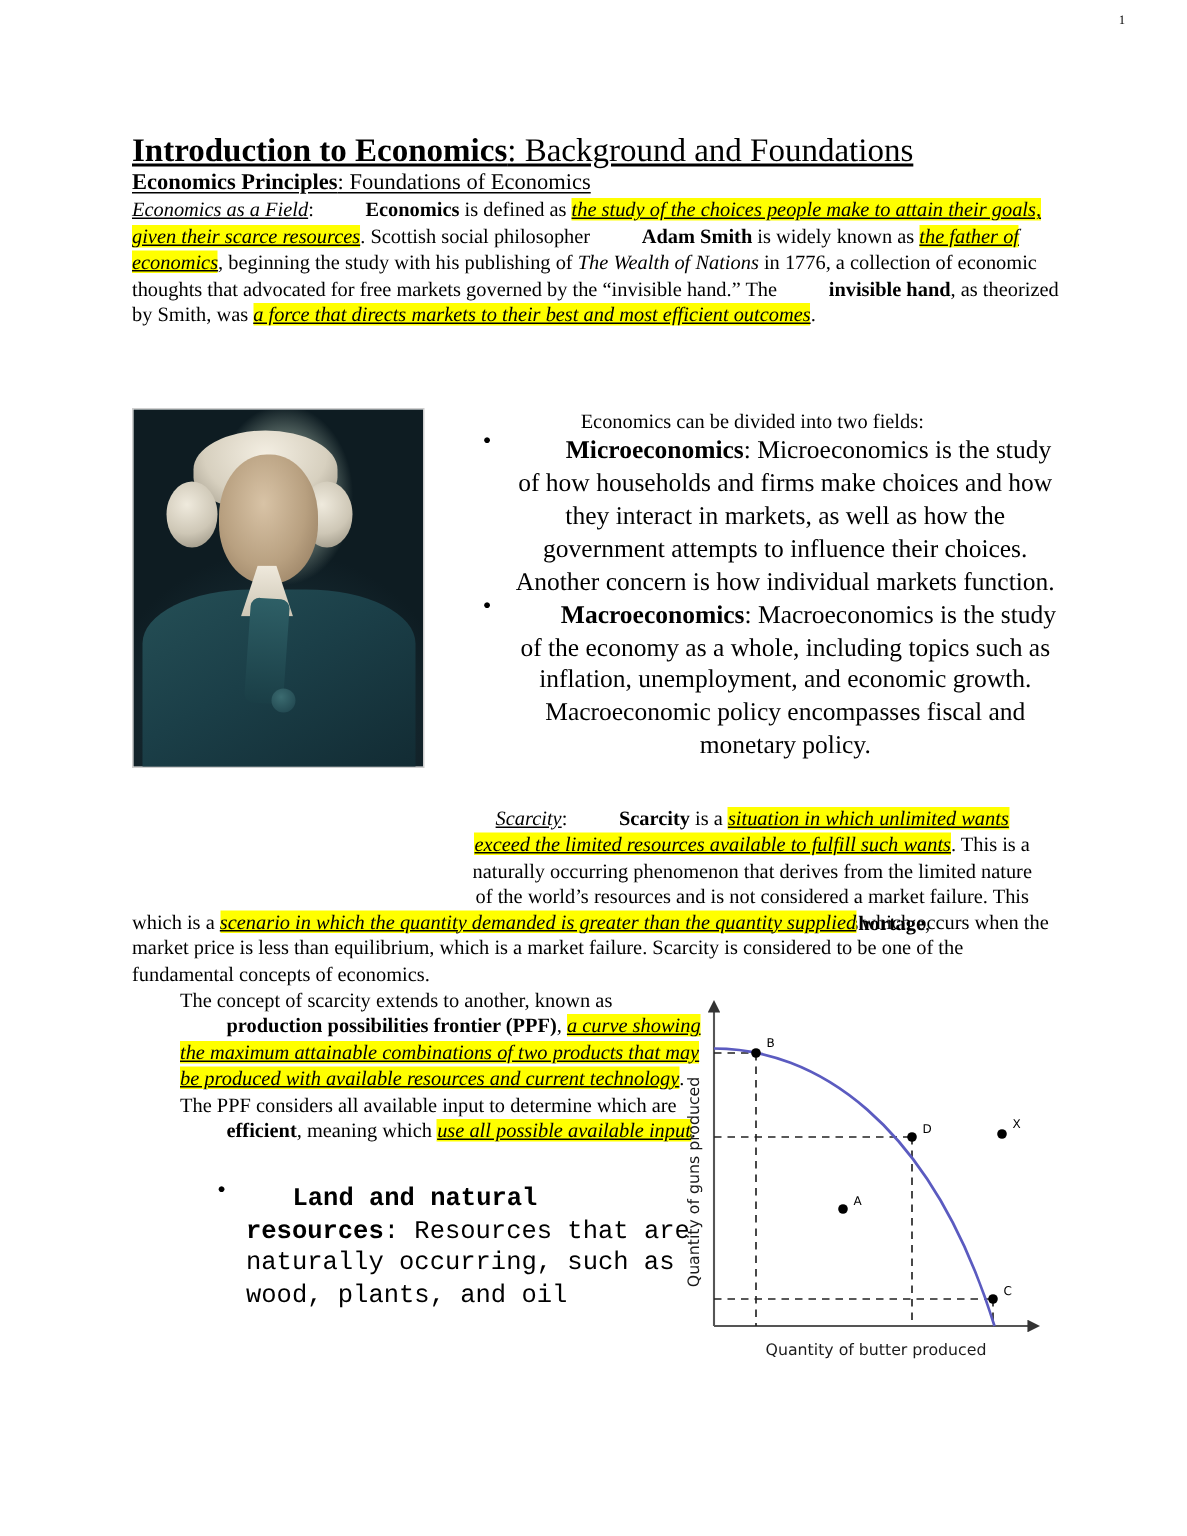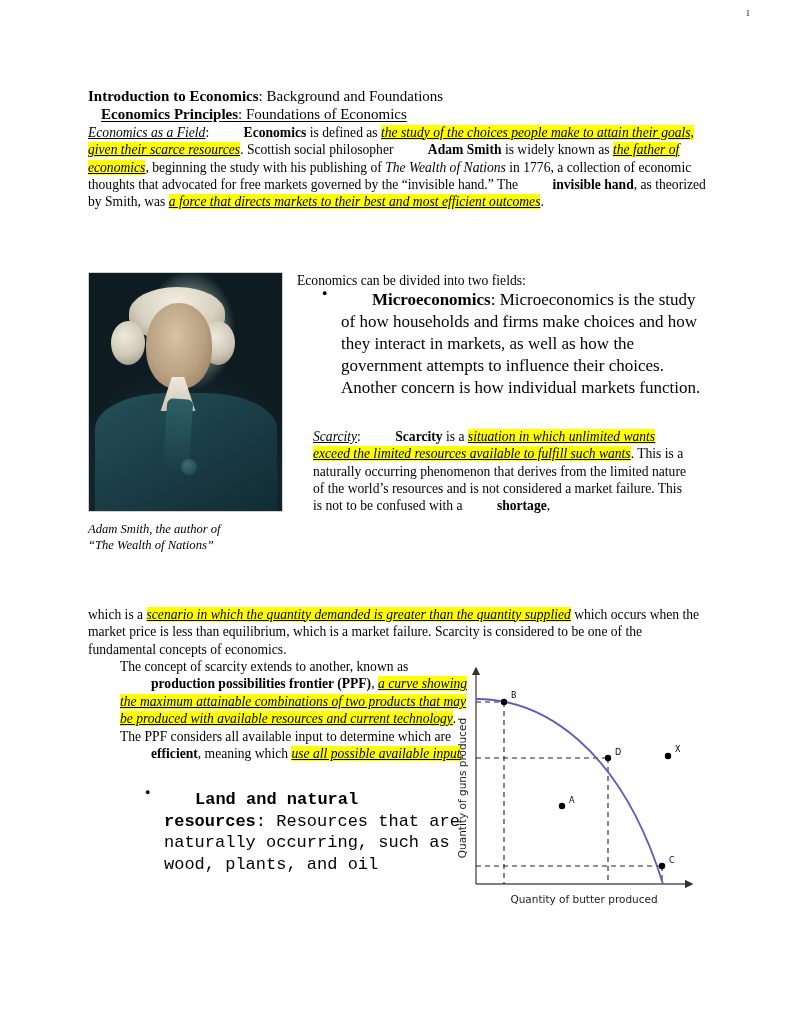--- a/index.html
+++ b/index.html
@@ -30,31 +30,32 @@
     font-family: "Liberation Serif", serif;
     color: #000;
   }
   .content {
     position: absolute;
     left: 88px;
     top: 88px;
     width: 618px;
   }
   h1.doc-title {
-    font-size: 15px;
+    font-size: 22px;
     font-weight: normal;
     margin: 0 0 1px 0;
     line-height: 1.12;
+    text-decoration: underline;
     text-underline-offset: 2px;
   }
   h1.doc-title .b { font-weight: bold; }
   h2.doc-subtitle {
     font-size: 15px;
     font-weight: normal;
-    margin: 0 0 1px 13px;
+    margin: 0 0 1px 0;
     line-height: 1.12;
     text-decoration: underline;
     text-underline-offset: 2px;
   }
   h2.doc-subtitle .b { font-weight: bold; }
 
   p.body-text {
     font-size: 13.6px;
     line-height: 1.285;
     margin: 0;
@@ -151,20 +152,21 @@
     font-style: italic;
     line-height: 1.28;
     margin-top: 9px;
     text-align: left;
   }
   .right-col {
     position: absolute;
     left: 209px;
     top: 0;
     width: 409px;
+    text-align: center;
   }
   .lead-in {
     font-size: 13.6px;
     line-height: 1.285;
     margin: 0;
   }
   ul.bullets {
     margin: 0;
     padding-left: 44px;
     list-style: none;
@@ -253,30 +255,27 @@
       <div class="portrait">
         <div class="wig-top"></div>
         <div class="wig-l"></div>
         <div class="wig-r"></div>
         <div class="face"></div>
         <div class="coat"></div>
         <div class="collar"></div>
         <div class="lapel"></div>
         <div class="button"></div>
       </div>
-      <div class="caption">
-        <div>Adam Smith, the author of</div>
-        <div>“The Wealth of Nations”</div>
-      </div>
     </div>
 
     <div class="right-col">
       <p class="lead-in">Economics can be divided into two fields:</p>
       <ul class="bullets">
         <li><span class="bo">Microeconomics</span><span>: Microeconomics is the study of how households and firms make choices and how they interact in markets, as well as how the government attempts to influence their choices. Another concern is how individual markets function.</span></li>
+        <li><span class="bo">Macroeconomics</span><span>: Macroeconomics is the study of the economy as a whole, including topics such as inflation, unemployment, and economic growth. Macroeconomic policy encompasses fiscal and monetary policy.</span></li>
       </ul>
       <div class="gap"></div>
       <p class="scarcity-para"><span class="itu">Scarcity</span><span>: </span><span class="bo">Scarcity</span><span> is a </span><span class="hl">situation in which unlimited wants exceed the limited resources available to fulfill such wants</span><span>. This is a naturally occurring phenomenon that derives from the limited nature of the world’s resources and is not considered a market failure. This is not to be confused with a </span><span class="bo">shortage</span><span>,</span></p>
     </div>
   </div>
 
   <p class="full-para"><span>which is a </span><span class="hl">scenario in which the quantity demanded is greater than the quantity supplied</span><span> which occurs when the market price is less than equilibrium, which is a market failure. Scarcity is considered to be one of the fundamental concepts of economics.</span></p>
 
   <div class="ppf-text">
     <p><span>The concept of scarcity extends to another, known as </span><span class="bo">production possibilities frontier (PPF)</span><span>, </span><span class="hl">a curve showing the maximum attainable combinations of two products that may be produced with available resources and current technology</span><span>. The PPF considers all available input to determine which are </span><span class="bo">efficient</span><span>, meaning which </span><span class="hl">use all possible available input</span><span>.</span></p>

